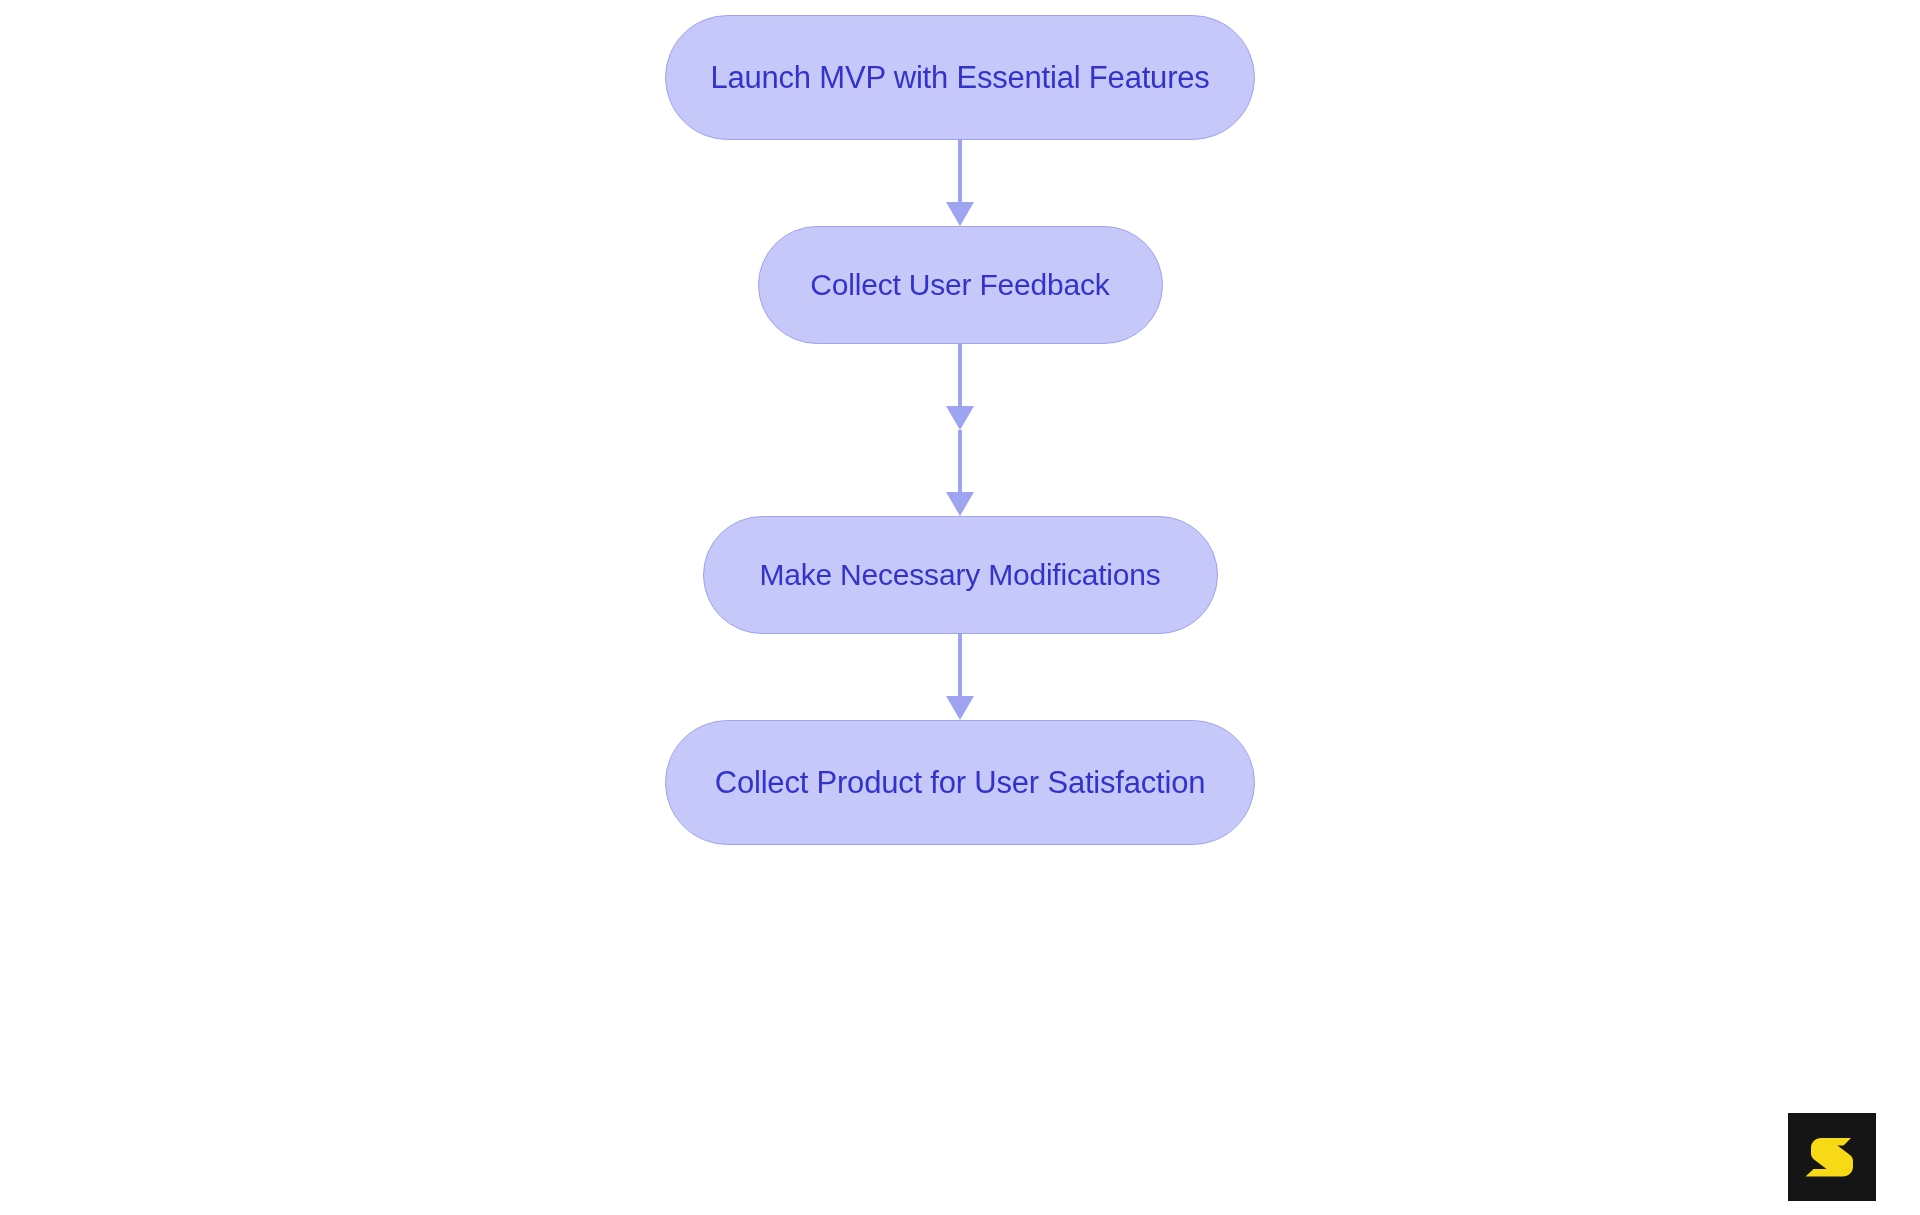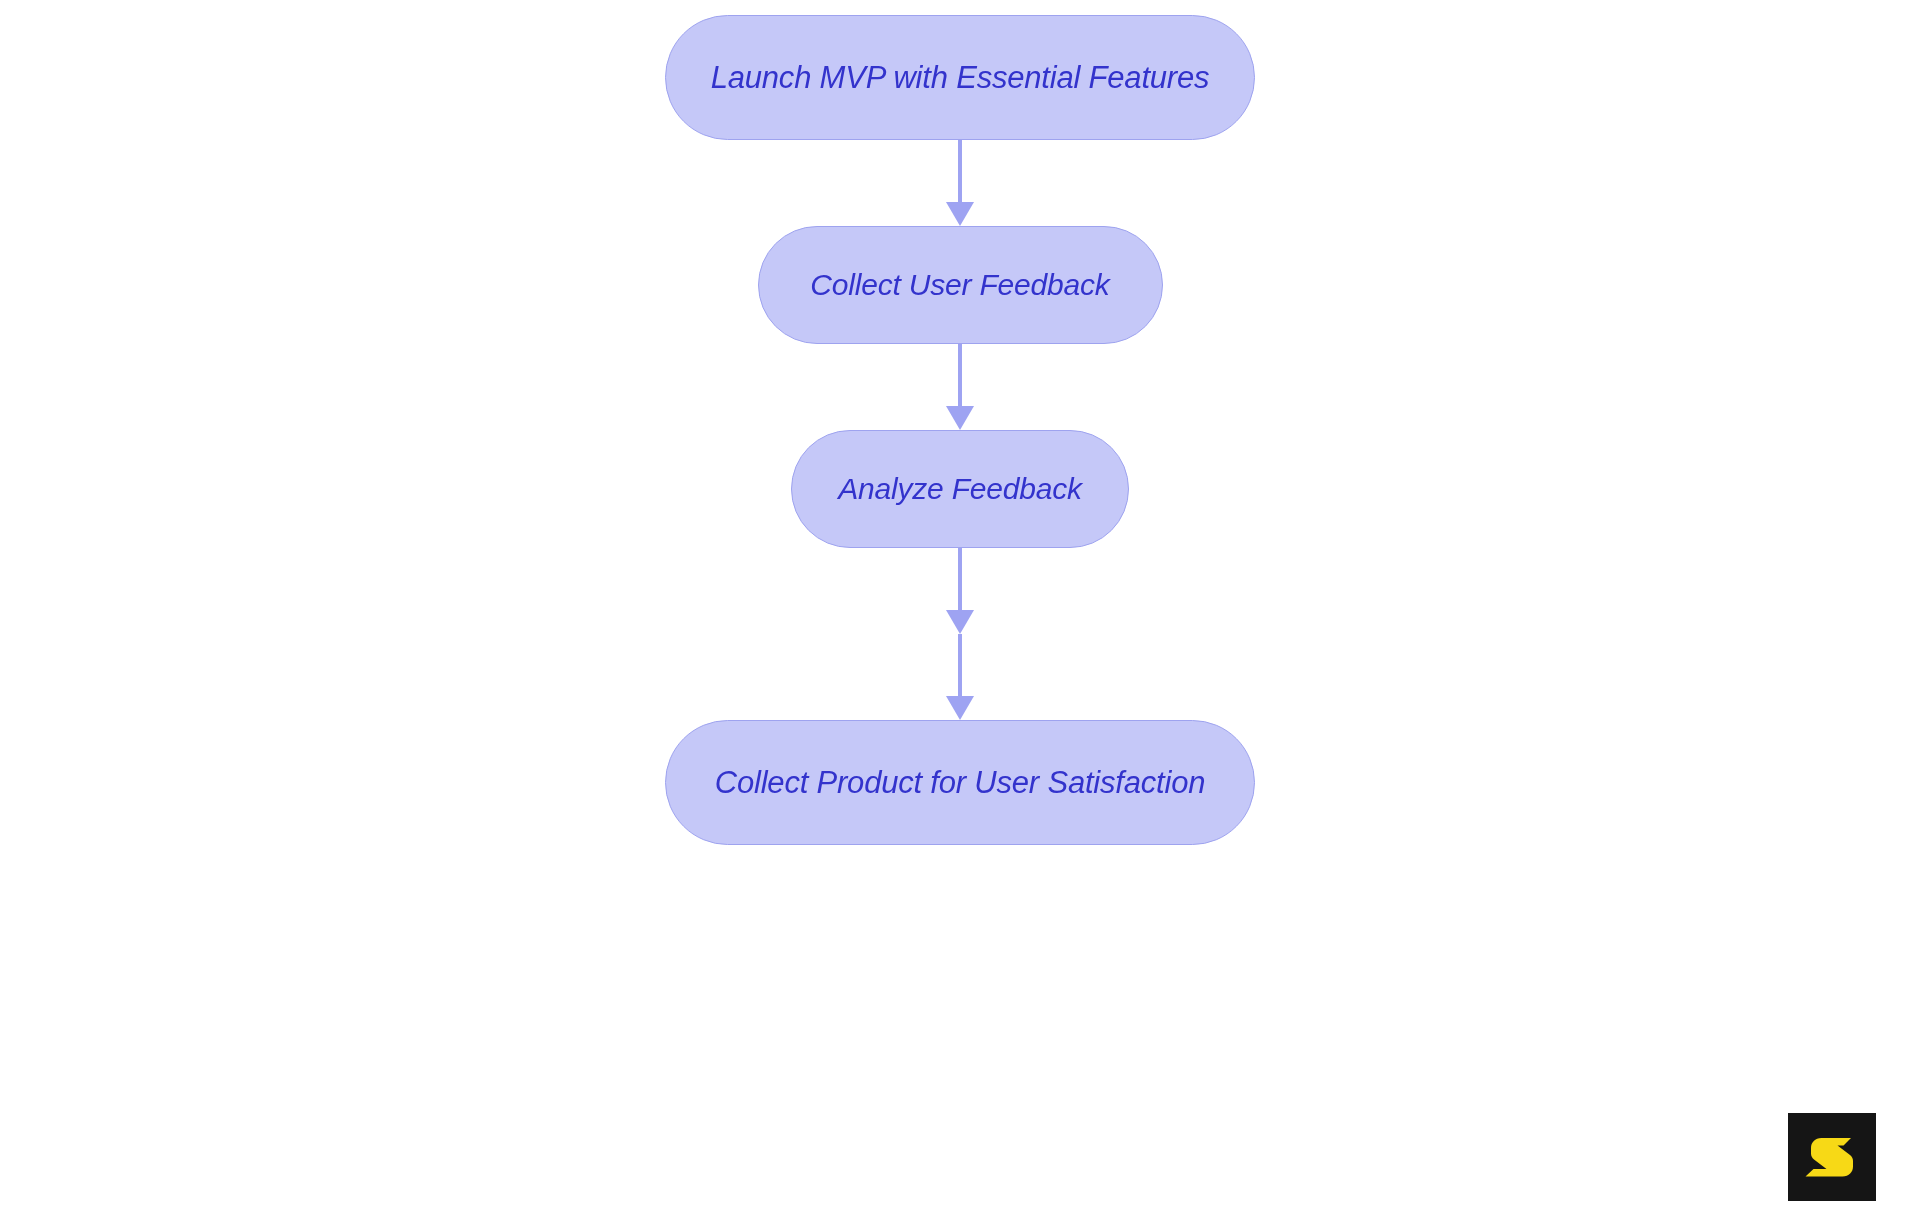--- a/index.html
+++ b/index.html
@@ -14,21 +14,20 @@
     overflow: hidden;
     position: relative;
   }
 
   #flowchart-canvas {
     position: absolute;
     left: 0;
     top: 0;
     width: 1920px;
     height: 1139px;
-    font-style: italic;
   }
 
   .flow-column {
     position: absolute;
     left: 0;
     top: 0;
     width: 1920px;
     height: 1215px;
     display: flex;
     flex-direction: column;
@@ -138,29 +137,29 @@
 
     <div class="flow-node node-2">
       <span class="node-label">Collect User Feedback</span>
     </div>
 
     <div class="flow-arrow arrow-gap-2">
       <div class="arrow-shaft"></div>
       <div class="arrow-head"></div>
     </div>
 
-    <div class="flow-node node-3">
-      <span class="node-label">Analyze Feedback</span>
-    </div>
 
     <div class="flow-arrow arrow-gap-3">
       <div class="arrow-shaft"></div>
       <div class="arrow-head"></div>
     </div>
 
+    <div class="flow-node node-4">
+      <span class="node-label">Make Necessary Modifications</span>
+    </div>
 
     <div class="flow-arrow arrow-gap-4">
       <div class="arrow-shaft"></div>
       <div class="arrow-head"></div>
     </div>
 
     <div class="flow-node node-5">
       <span class="node-label">Collect Product for User Satisfaction</span>
     </div>
 

